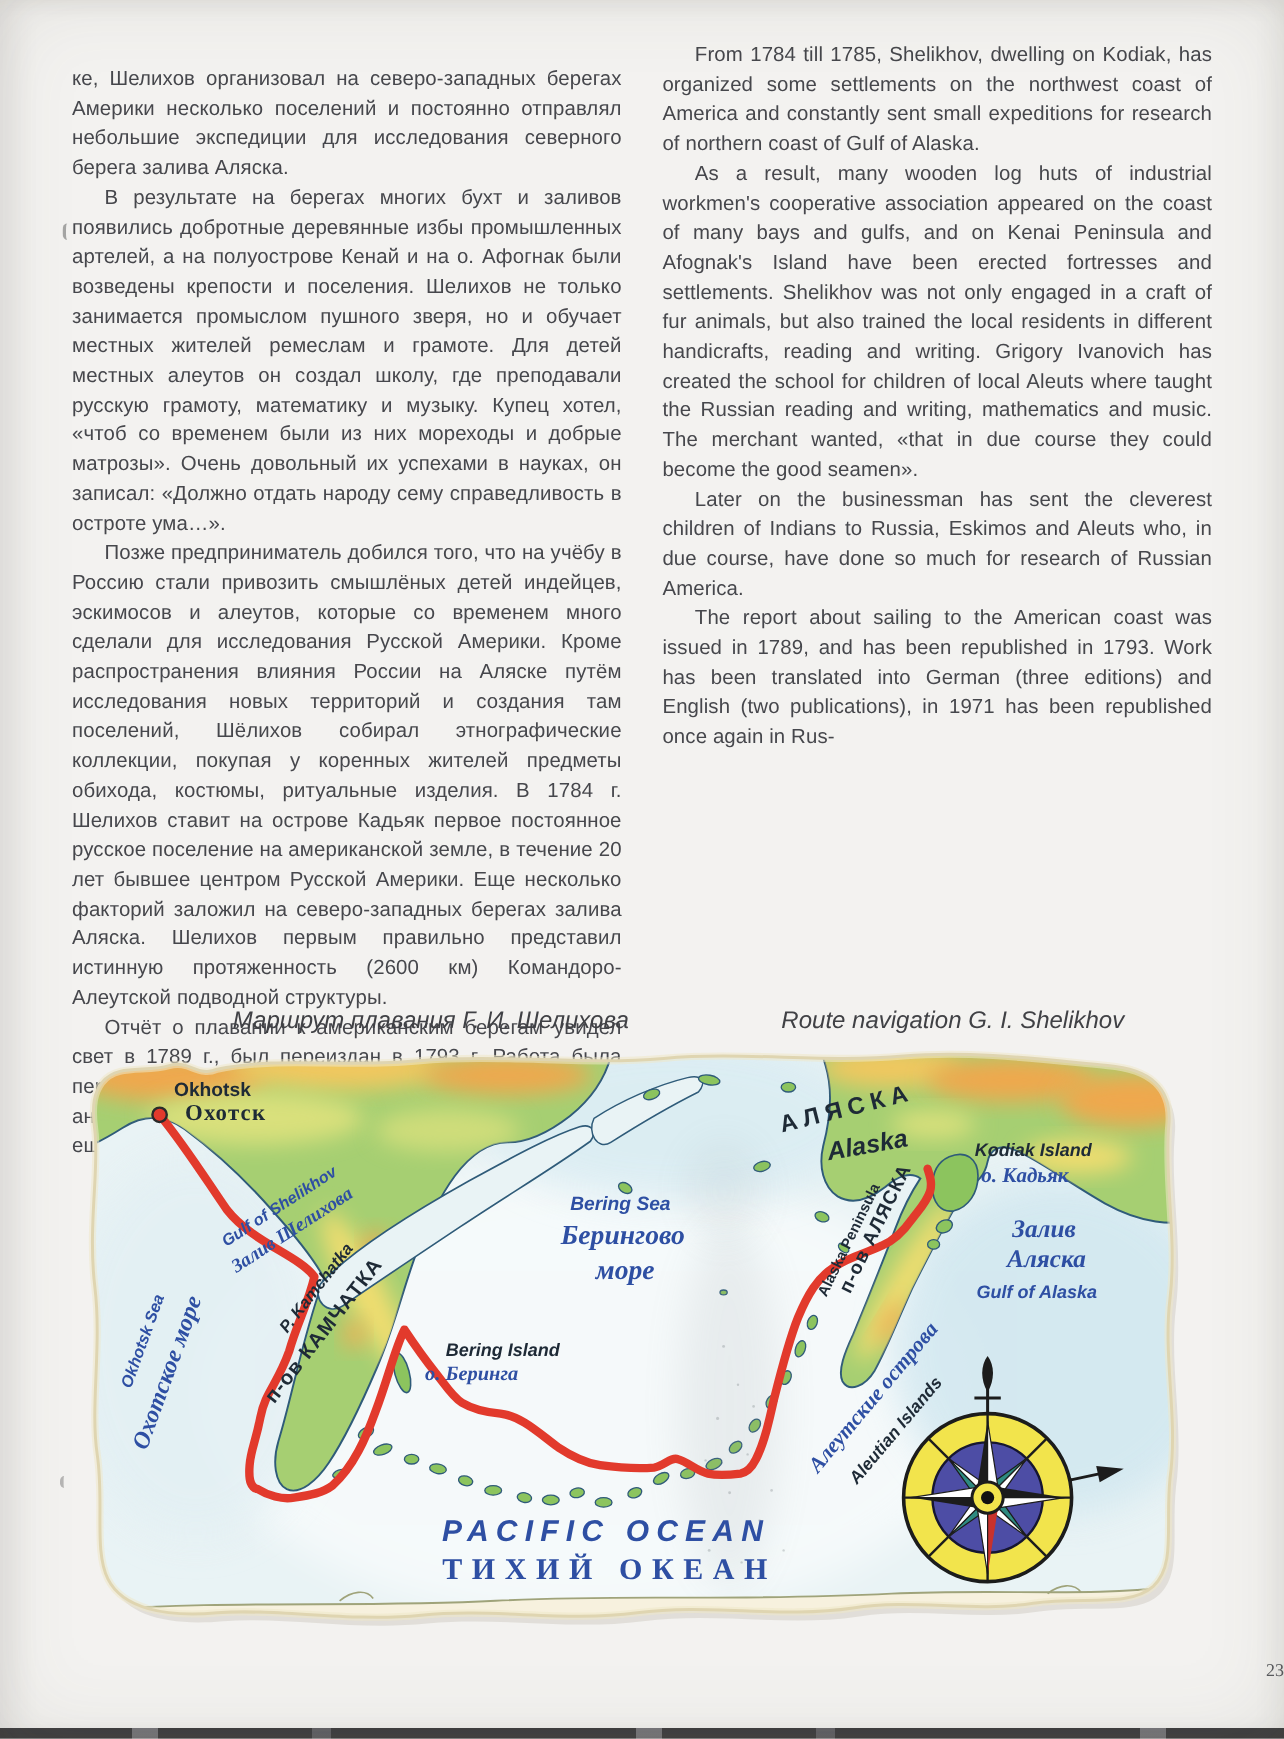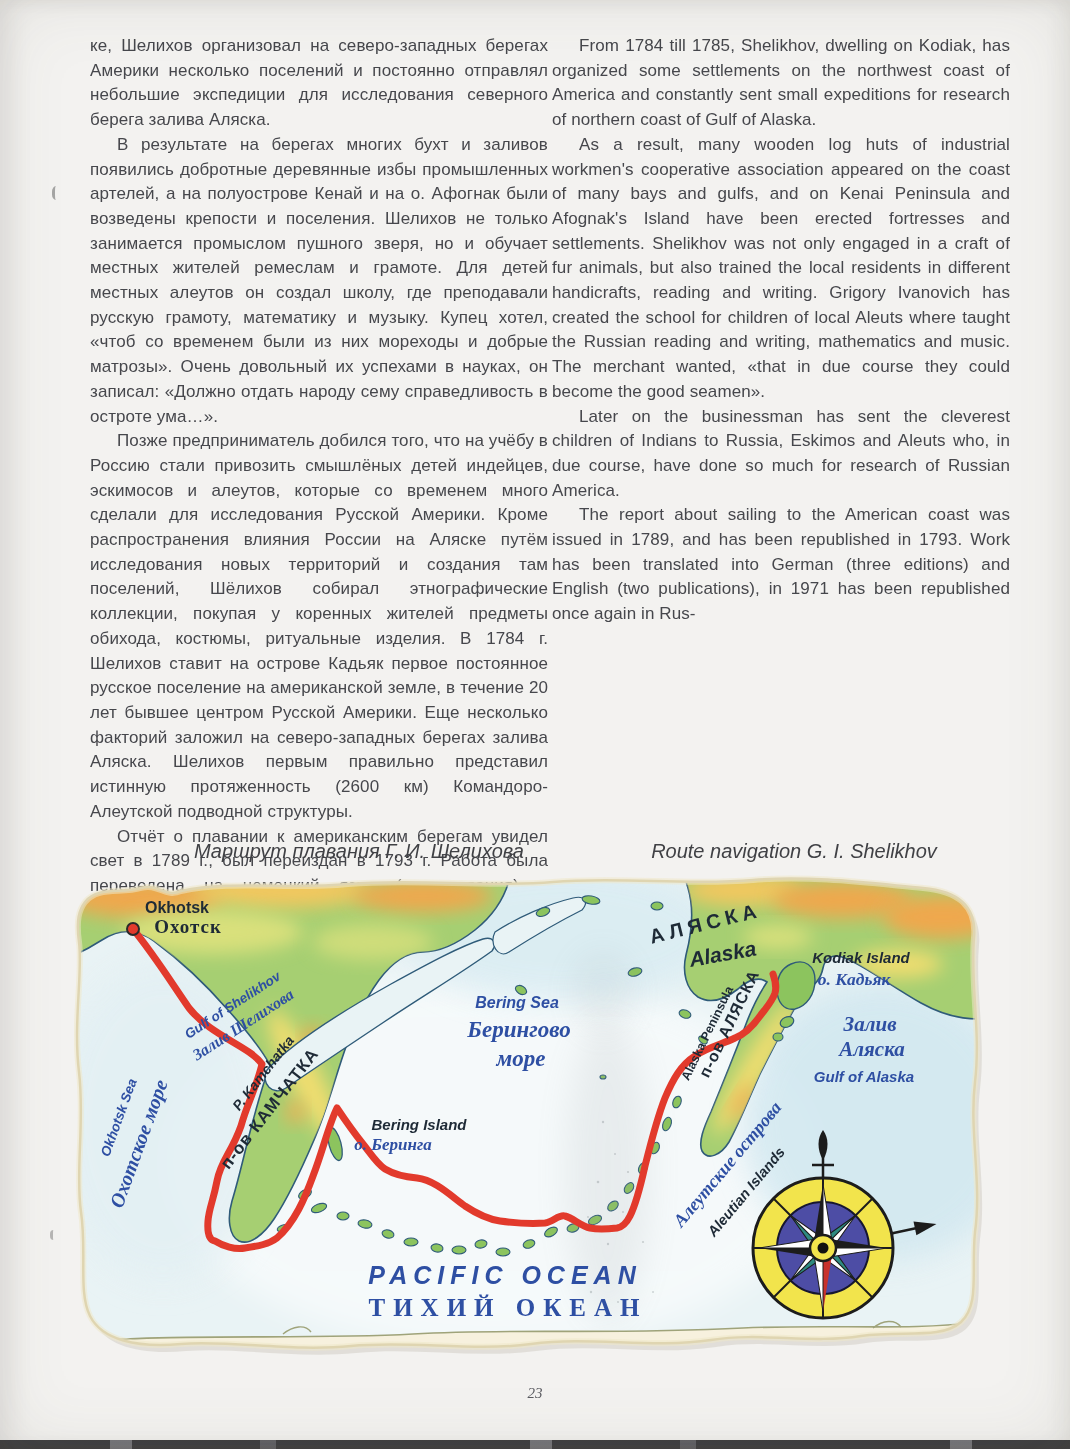--- a/index.html
+++ b/index.html
@@ -10,33 +10,33 @@
   }
   .page-vignette{
     position:absolute;inset:0;pointer-events:none;z-index:50;
     box-shadow:inset 0 0 70px rgba(90,85,70,.10), inset 12px 0 22px rgba(60,55,45,.08), inset -10px 0 18px rgba(60,55,45,.05);
   }
   .text-col{
     position:absolute;top:34px;width:458px;
     font-size:17px;line-height:24.7px;color:#46474c;
     text-align:justify;letter-spacing:.1px;
   }
-  .col-ru{left:90px;}
+  .col-ru{left:60px;margin-top:20px;}
   .col-en{left:552px;}
   .text-col p.para{margin:0;text-indent:27px;}
   .text-col p.para.noindent{text-indent:0;}
   .caption{
     position:absolute;top:840px;font-size:20px;font-style:italic;color:#404145;
   }
   .caption-ru{left:74px;width:458px;text-align:right;padding-right:8px;box-sizing:border-box;}
   .caption-en{left:579px;width:430px;text-align:center;}
   .map-wrap{position:absolute;left:43px;top:872px;width:960px;height:505px;}
   .page-number{
-    position:absolute;left:0;top:1385px;width:1070px;text-align:center;
-    font-size:15px;color:#5a5b60;font-family:"Liberation Serif",serif;font-style:italic;
+    position:absolute;left:0;top:1385px;width:1070px;text-align:right;
+    font-size:15px;color:#5a5b60;font-family:"Liberation Serif",serif;
   }
   .bottom-strip{
     position:absolute;left:0;bottom:0;width:1070px;height:9px;
     background:repeating-linear-gradient(90deg,#313134 0 110px,#6d6d72 110px 132px,#313134 132px 260px,#57575c 260px 276px,#313134 276px 420px);
     opacity:.92;
   }
   .gutter-mark{position:absolute;left:52px;top:186px;width:7px;height:14px;border-left:3px solid rgba(70,70,70,.45);border-radius:40%;}
   .gutter-mark2{position:absolute;left:50px;top:1230px;width:6px;height:10px;border-left:3px solid rgba(70,70,70,.35);border-radius:40%;}
 
   

